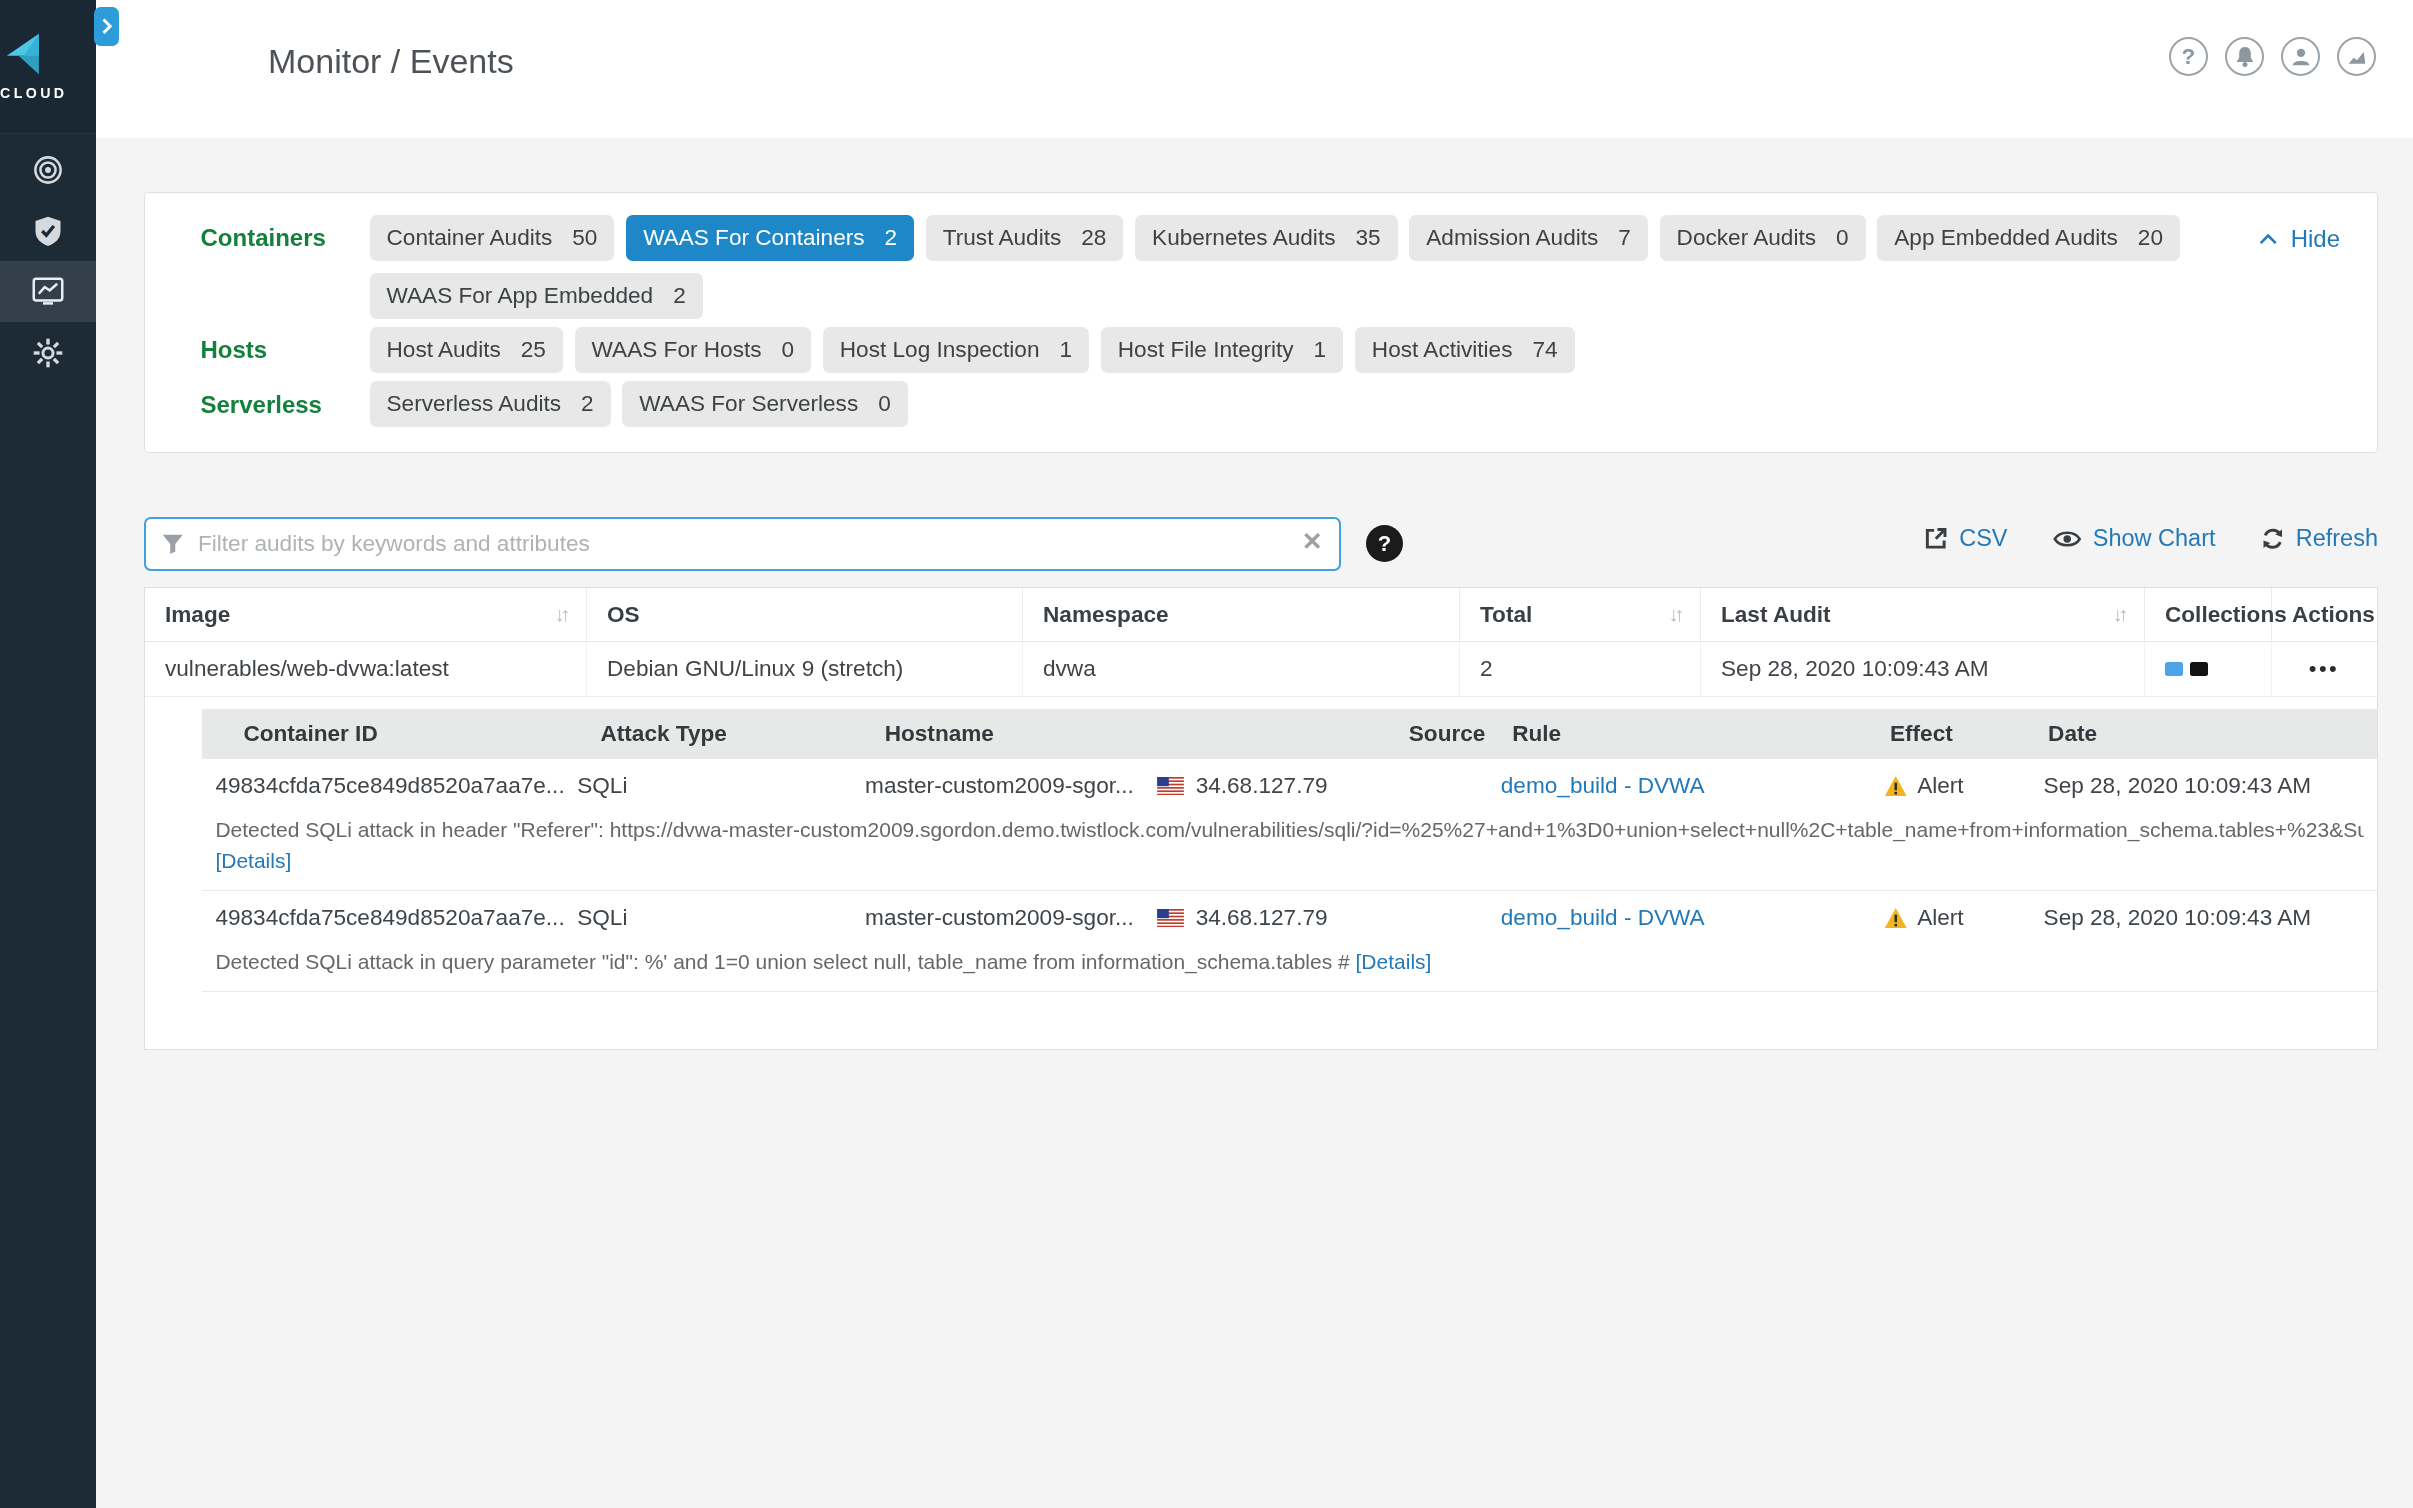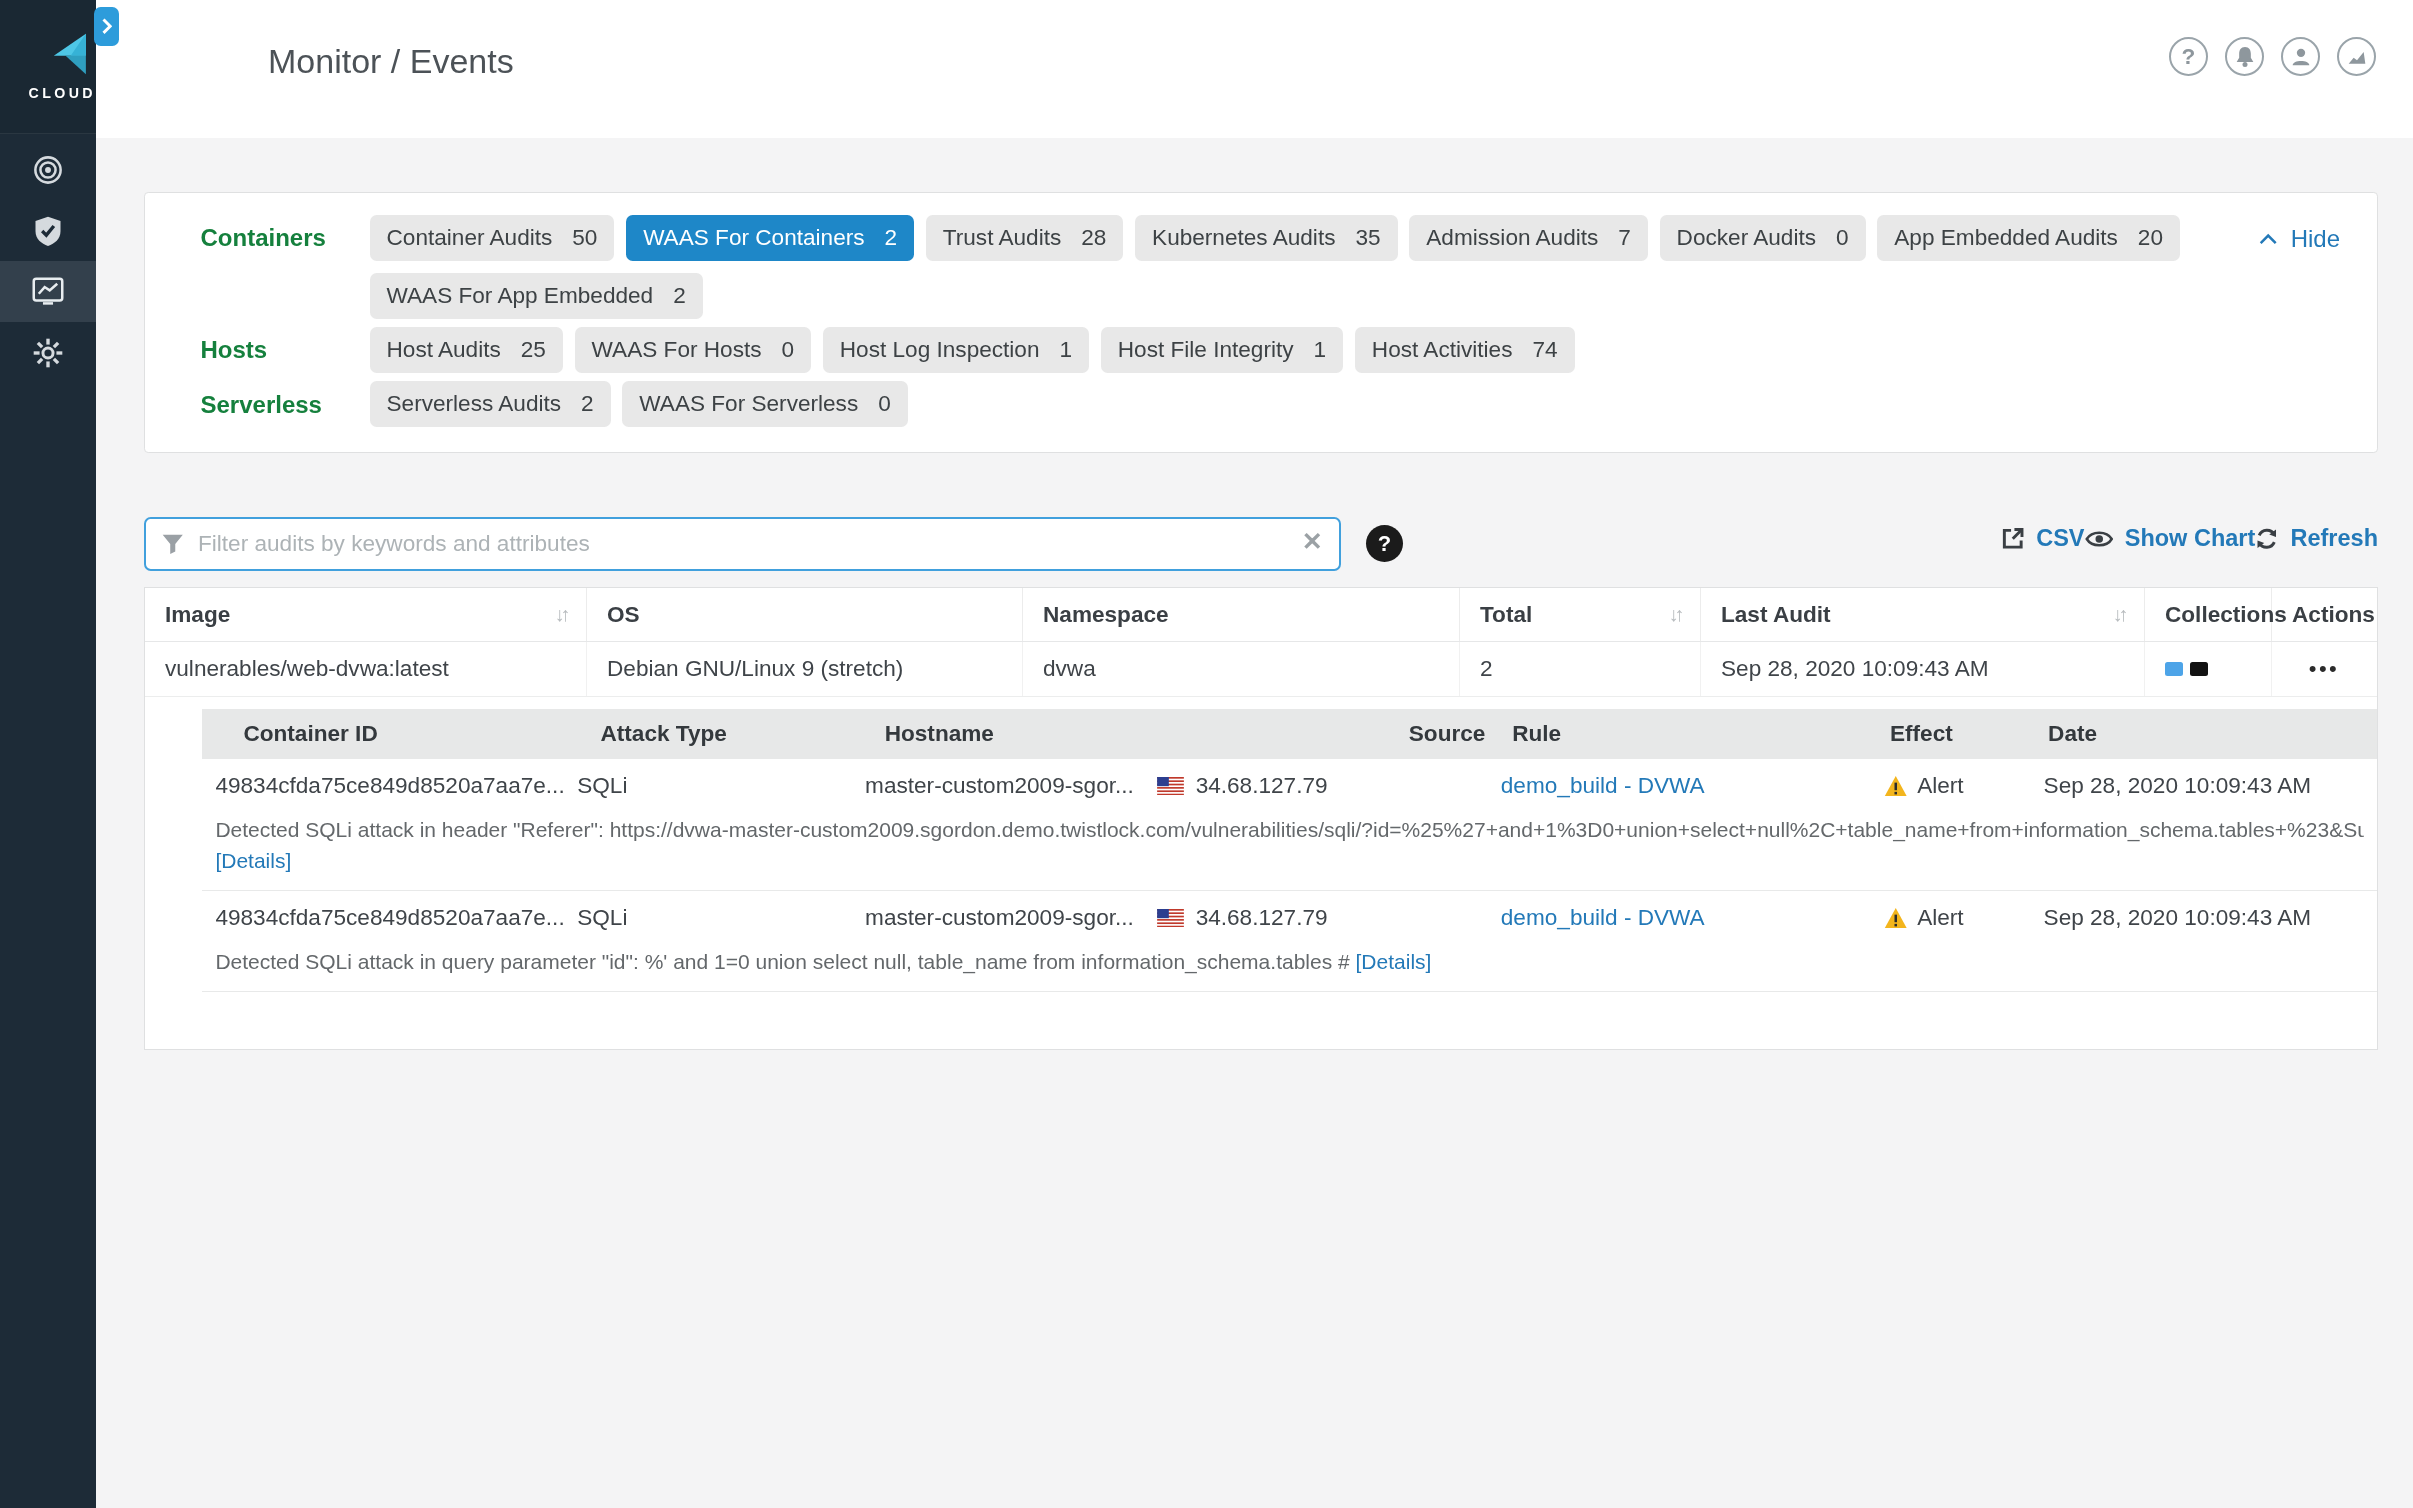--- a/index.html
+++ b/index.html
@@ -2,21 +2,21 @@
 <html style="font-size:13.4px"><head>
 <meta charset="utf-8">
 <style>
   * { margin:0; padding:0; box-sizing:border-box; }
   html,body { width:2413px; height:1508px; font-family:"Liberation Sans", sans-serif; }
   #app { position:relative; width:2413px; height:1508px; background:#f4f4f5; overflow:hidden; }
 
   
   .sidebar { position:absolute; left:0; top:0; width:96px; height:1508px; background:#1d2b37; z-index:5; }
   .logo-block { height:134px; background:#1a2833; border-bottom:0.8px solid rgba(255,255,255,0.07);
-                display:flex; flex-direction:column; align-items:flex-end; justify-content:center; gap:8.4px; }
+                display:flex; flex-direction:column; align-items:flex-start; justify-content:center; gap:8.4px; }
   .logo-text { color:#ffffff; font-size:14.2px; letter-spacing:3.4px; font-weight:700; }
   .nav { padding-top:5px; }
   .nav-item { height:61px; display:flex; align-items:center; justify-content:center; cursor:pointer; }
   .nav-item.active { background:#33404c; }
 
   .expand-btn { position:absolute; left:94px; top:6.7px; width:25px; height:39px; background:#2d9cdb;
                 border-radius:6.7px; display:flex; align-items:center; justify-content:center; z-index:6; cursor:pointer; }
 
   
   .topbar { position:absolute; left:96px; top:0; width:2317px; height:138px; background:#ffffff; }
@@ -41,21 +41,21 @@
   
   .toolbar { position:absolute; left:144px; top:517px; width:2234px; height:54px; }
   .filter-input-wrap { position:absolute; left:0; top:0; width:1197px; height:54px; }
   .filter-input { width:100%; height:100%; border:2.5px solid #41a0dd; border-radius:6.7px; background:#fff;
                   padding:0 59px 0 52px; font-size:22.6px; color:#3d4245; font-family:"Liberation Sans", sans-serif; outline:none; }
   .filter-input::placeholder { color:#adb3b6; }
   .funnel { position:absolute; left:17px; top:16px; }
   .clear-x { position:absolute; right:18.4px; top:10px; font-size:25px; color:#9ba1a5; font-weight:700; cursor:pointer; }
   .help-badge { position:absolute; left:1222px; top:8.4px; width:37px; height:37px; background:#1b1b1b; color:#fff;
                 border-radius:50%; display:flex; align-items:center; justify-content:center; font-size:22px; font-weight:700; cursor:pointer; }
-  .toolbar-links { position:absolute; right:0; top:8.4px; display:flex; align-items:flex-start;font-weight:bold; }
+  .toolbar-links { position:absolute; right:0; top:8.4px; display:flex; gap:45px; align-items:flex-start; }
   .tool-link { display:flex; align-items:center; gap:11.7px; color:#2379b8; font-size:23.5px; cursor:pointer; }
 
   
   .table-panel { position:absolute; left:144px; top:587px; width:2234px; height:463px; background:#ffffff;
                  border:0.8px solid #dfe0e1; }
   .thead { display:flex; height:54px; border-bottom:0.8px solid #e6e7e8; }
   .th { display:flex; align-items:center; padding:0 20px; font-size:22.6px; font-weight:700; color:#3a3f44;
         border-right:0.8px solid #ececec; cursor:pointer; }
   .th:last-child { border-right:none; }
   .sort { margin-left:auto; color:#b8bcbf; font-size:20px; letter-spacing:-4.2px; font-weight:400; padding-left:8.4px; }

